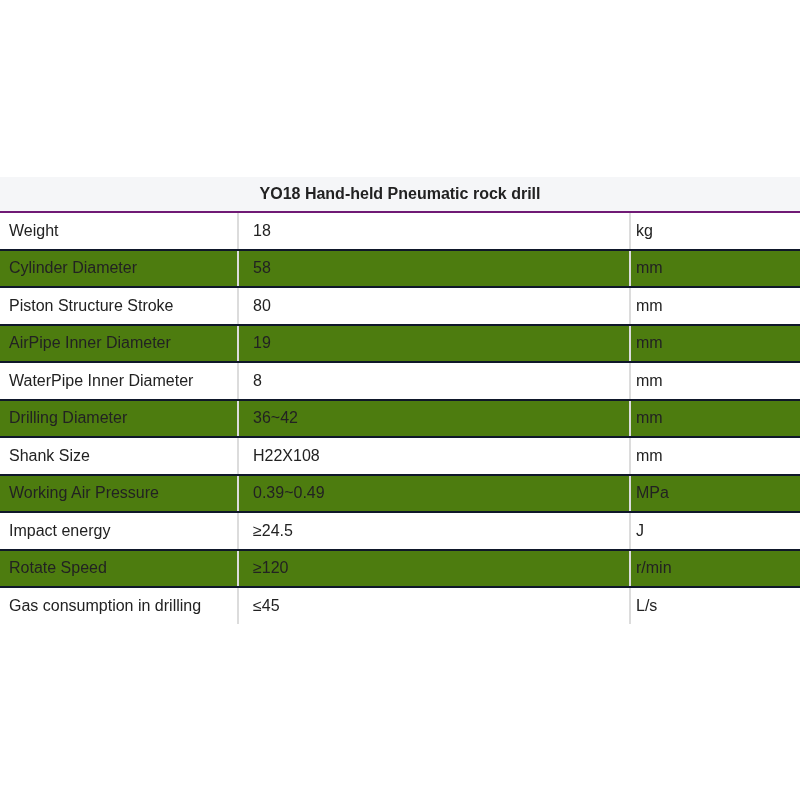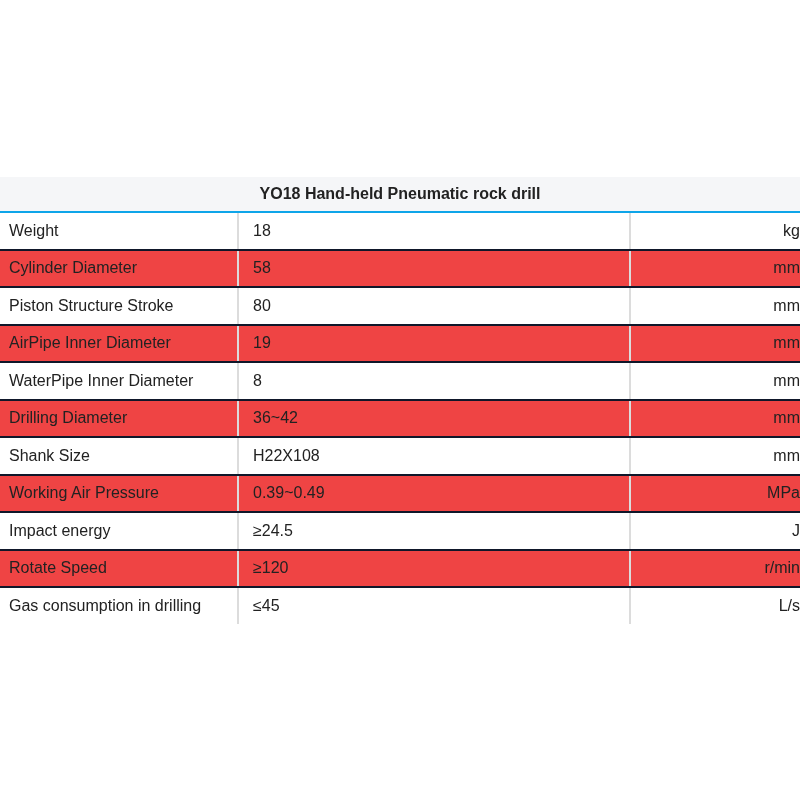--- a/index.html
+++ b/index.html
@@ -1,27 +1,27 @@
 <!DOCTYPE html>
 <html><head>
 <meta charset="utf-8">
 <style>
   html, body { margin:0; padding:0; background:#ffffff; }
   body { width:800px; height:800px; position:relative; overflow:hidden;
          font-family:"Liberation Sans", sans-serif; color:#222; }
   .spec-table { position:absolute; left:0; top:177px; width:800px;
                 border-collapse:collapse; table-layout:fixed; font-size:16px; }
   .spec-table th { background:#f5f6f8; height:34px; font-weight:bold; font-size:16px;
-                   text-align:center; border-bottom:2px solid #0ea5e9; padding:0; color:#222; }
+                   text-align:center; border-bottom:2px solid #701a75; padding:0; color:#222; }
   .spec-table td { height:35.5px; padding:0 0 0 9px; border-bottom:2px solid #0f172a;
                    vertical-align:middle; }
-  .spec-table tr.alt td { background:#ef4444; }
+  .spec-table tr.alt td { background:#4d7c0f; }
   .spec-table td.c2, .spec-table td.c3 { border-left:2px solid #dcdcdc; }
   .spec-table td.c2 { padding-left:14px; }
-  .spec-table td.c3 { padding-left:11px;text-align:right; }
+  .spec-table td.c3 { padding-left:5px; }
   .spec-table tr:last-child td { border-bottom:none;margin-left:40px; }
   col.c1 { width:238px; } col.c2 { width:392px; } col.c3 { width:170px; }
 </style>
 </head>
 <body>
 
 <table class="spec-table">
   <colgroup>
       <col class="c1">
       <col class="c2">

